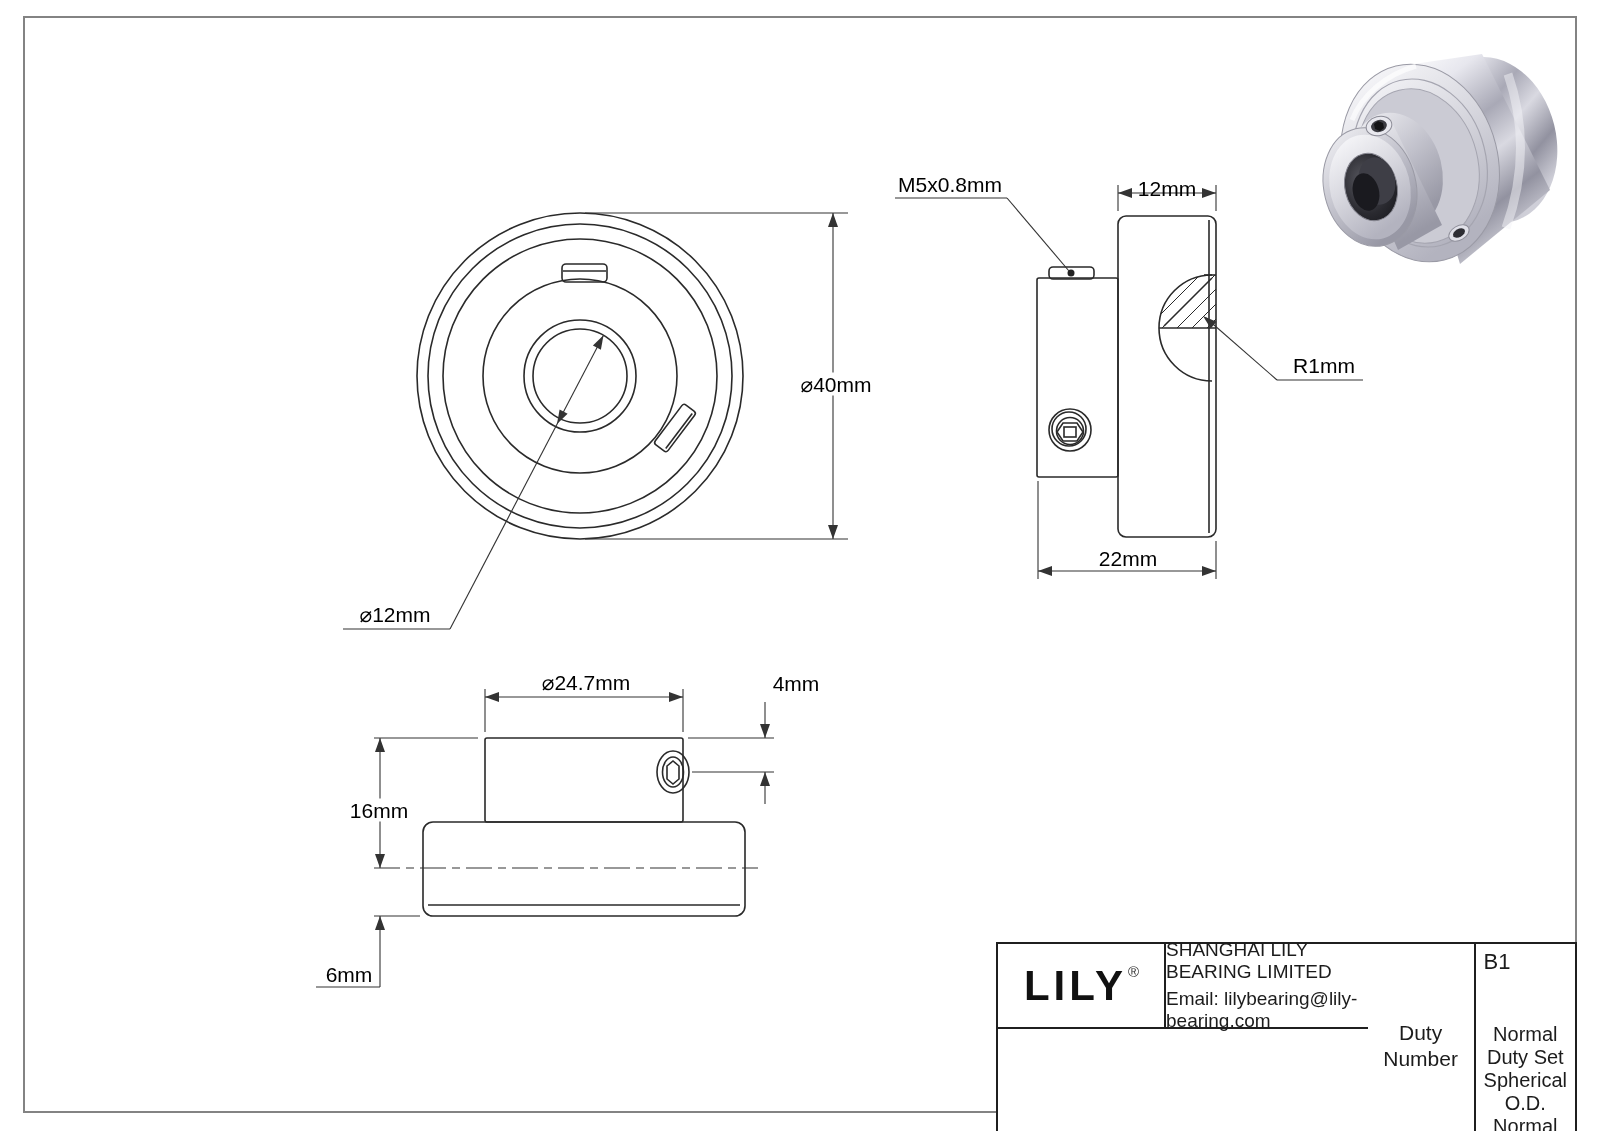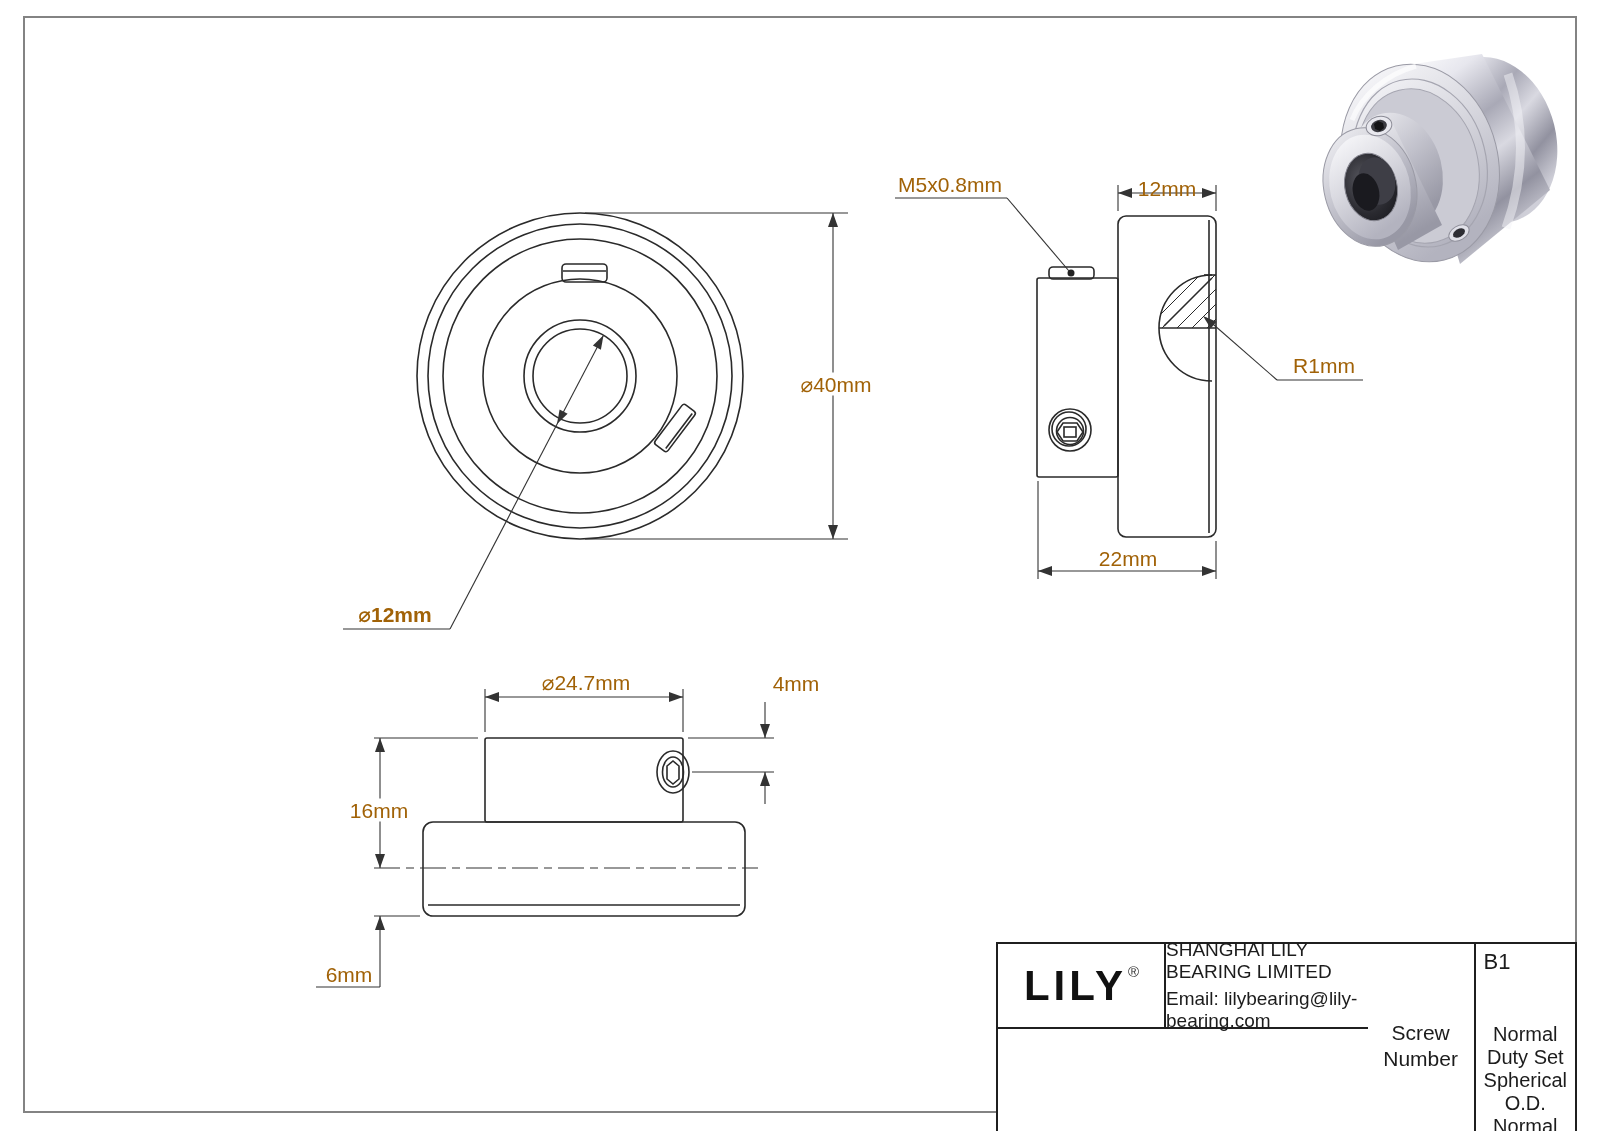--- a/index.html
+++ b/index.html
@@ -1,21 +1,21 @@
 <!DOCTYPE html>
 <html><head>
 <meta charset="utf-8">
 <style>
   html,body{margin:0;padding:0;background:#fff;}
   #page{position:relative;width:1600px;height:1131px;background:#fff;overflow:hidden;
         font-family:"Liberation Sans","DejaVu Sans",sans-serif;color:#1c1c1c;}
   #frame{position:absolute;left:23px;top:16px;width:1554px;height:1097px;
          border:2px solid #838383;box-sizing:border-box;}
   svg{position:absolute;left:0;top:0;}
-  .lbl{position:absolute;font-size:21px;line-height:23px;color:#a16207;white-space:nowrap;
+  .lbl{position:absolute;font-size:21px;line-height:23px;color:#000000;white-space:nowrap;
        transform:translate(-50%,-50%);}
   .bgw{background:#fff;padding:0 4px;margin-top:8px;}
   
   #tblock{position:absolute;left:996px;top:942px;width:581px;height:207px;
           border:2px solid #1f1f1f;box-sizing:border-box;background:#fff;display:flex;flex-direction:row;}
   .tb-row1{display:flex;height:85px;border-bottom:2px solid #1f1f1f;box-sizing:border-box;}
   .tb-row2{display:flex;flex:1;}
   .tb-logo{width:168px;border-right:2px solid #1f1f1f;box-sizing:border-box;
            display:flex;align-items:center;justify-content:center;}
   .logo-text{font-size:42px;font-weight:bold;letter-spacing:4px;color:#111;}
@@ -211,21 +211,21 @@
         <polygon points="1374,124 1378,121 1383,123 1384,128 1380,131 1375,129" fill="#141416"></polygon>
       </g>
       <g>
         <ellipse cx="1459" cy="233" rx="11" ry="7" transform="rotate(-30 1459 233)" fill="#e0e0e8" stroke="#90909b" stroke-width="1"></ellipse>
         <ellipse cx="1459" cy="233" rx="6.5" ry="4" transform="rotate(-30 1459 233)" fill="#2e2e34"></ellipse>
       </g>
     </g>
   </svg>
 
   <div class="lbl bgw" style="left:836px;top:376px;">⌀40mm</div>
-  <div class="lbl" style="left:395px;top:614px;font-weight:bold;">⌀12mm</div>
+  <div class="lbl" style="left:395px;top:614px;">⌀12mm</div>
   <div class="lbl" style="left:950px;top:184px;">M5x0.8mm</div>
   <div class="lbl" style="left:1167px;top:188px;">12mm</div>
   <div class="lbl" style="left:1324px;top:365px;">R1mm</div>
   <div class="lbl" style="left:1128px;top:558px;">22mm</div>
   <div class="lbl" style="left:586px;top:682px;">⌀24.7mm</div>
   <div class="lbl" style="left:796px;top:683px;">4mm</div>
   <div class="lbl bgw" style="left:379px;top:802px;">16mm</div>
   <div class="lbl" style="left:349px;top:974px;">6mm</div>
 
   <div id="tblock">
@@ -234,21 +234,21 @@
         <span class="logo-text">LILY</span>
           <span class="logo-reg">®</span>
       </div>
       <div class="tb-company">
         <div class="tb-company-name">SHANGHAI LILY BEARING LIMITED</div>
         <div class="tb-company-email">Email: lilybearing@lily-bearing.com</div>
       </div>
     </div>
     <div class="tb-row2">
       <div class="tb-part">
-        <div>Screw</div>
+        <div>Duty</div>
         <div>Number</div>
       </div>
       <div class="tb-desc">
         <div class="tb-pn">B1</div>
         <div class="tb-descr">Normal Duty Set Spherical O.D. Normal Duty Set Screw Bearing Insert</div>
       </div>
     </div>
   </div>
 </div>
 

